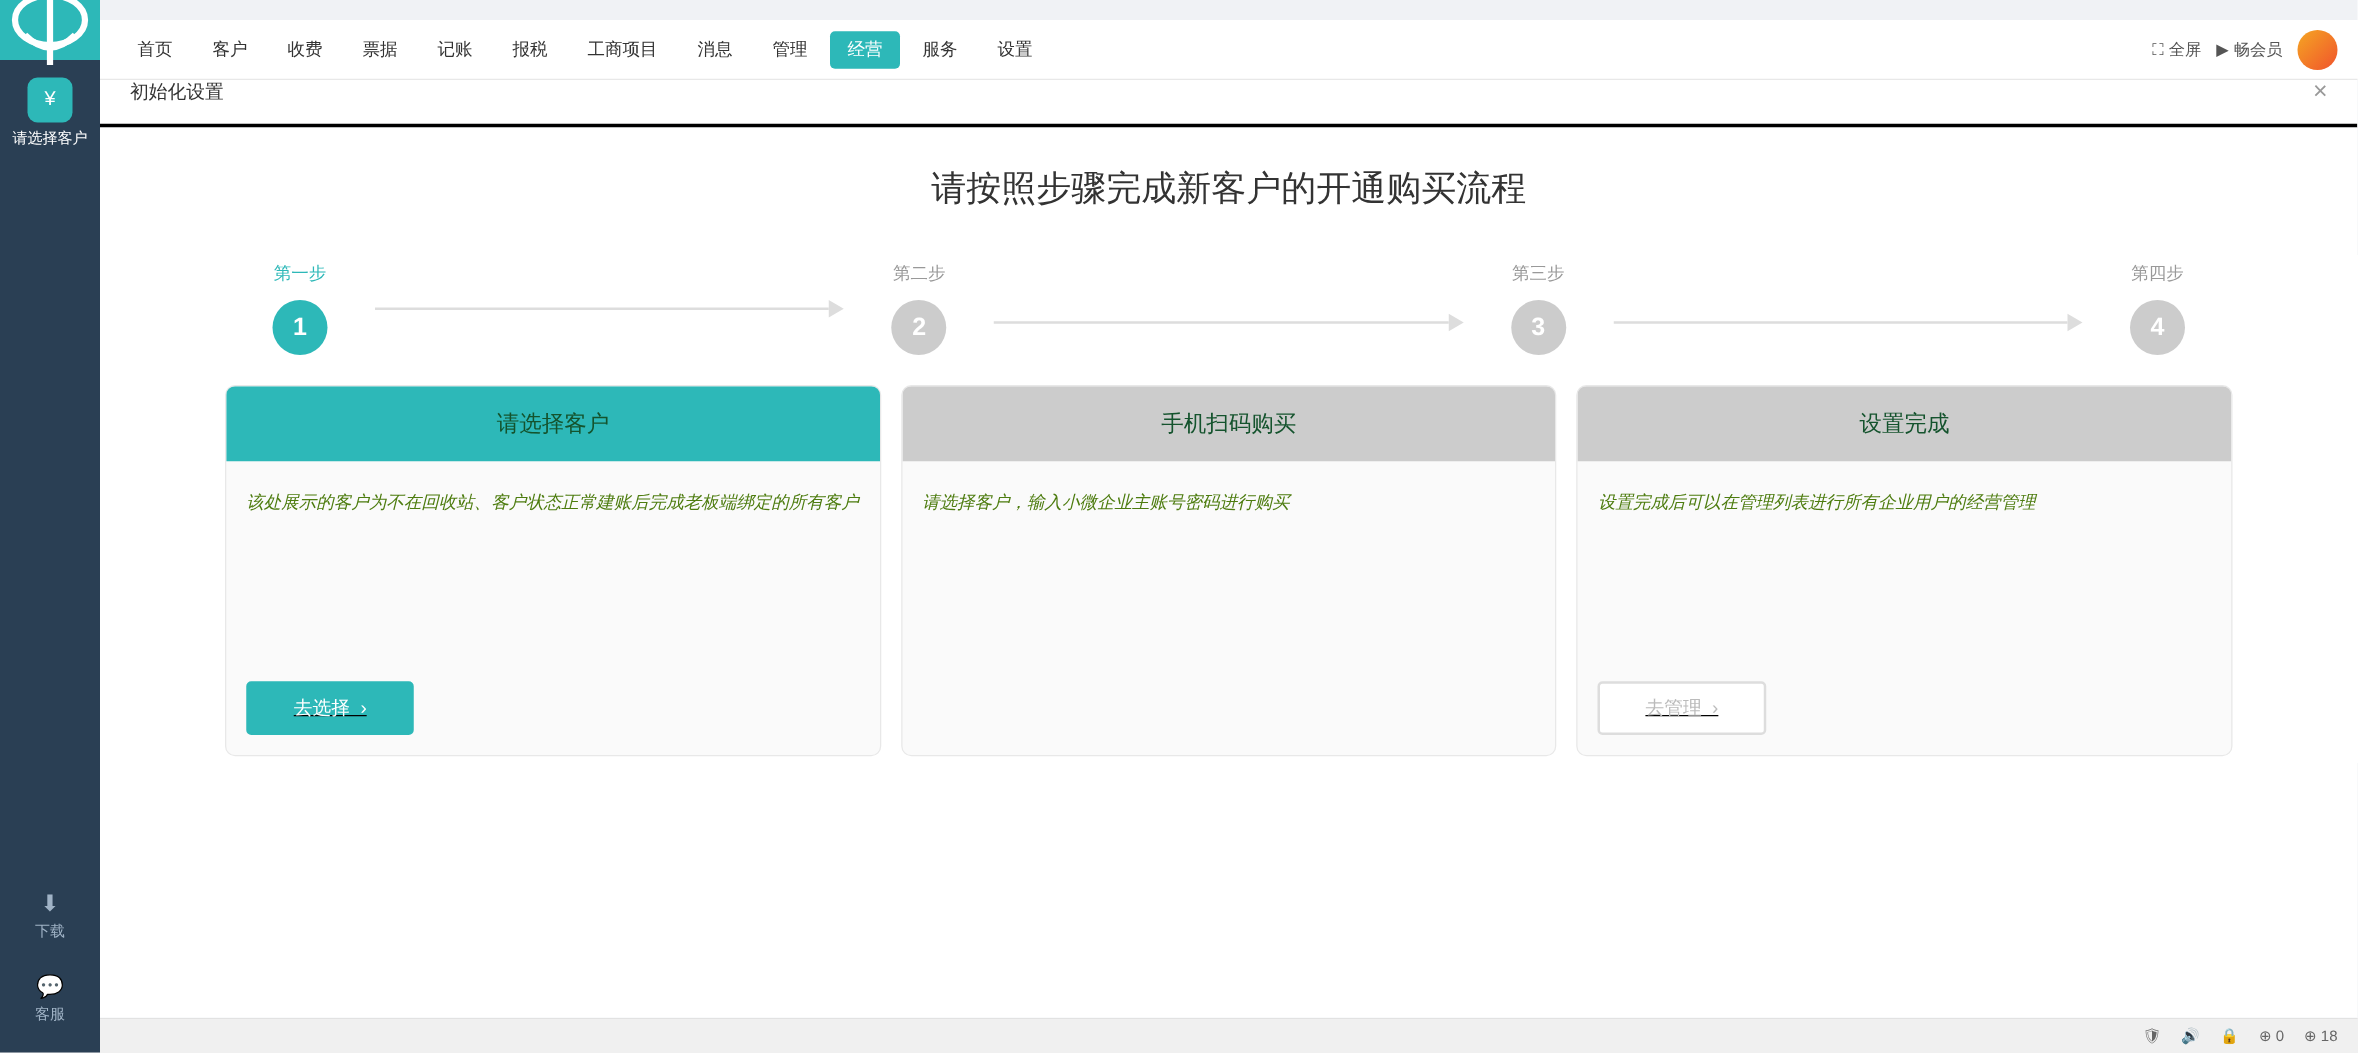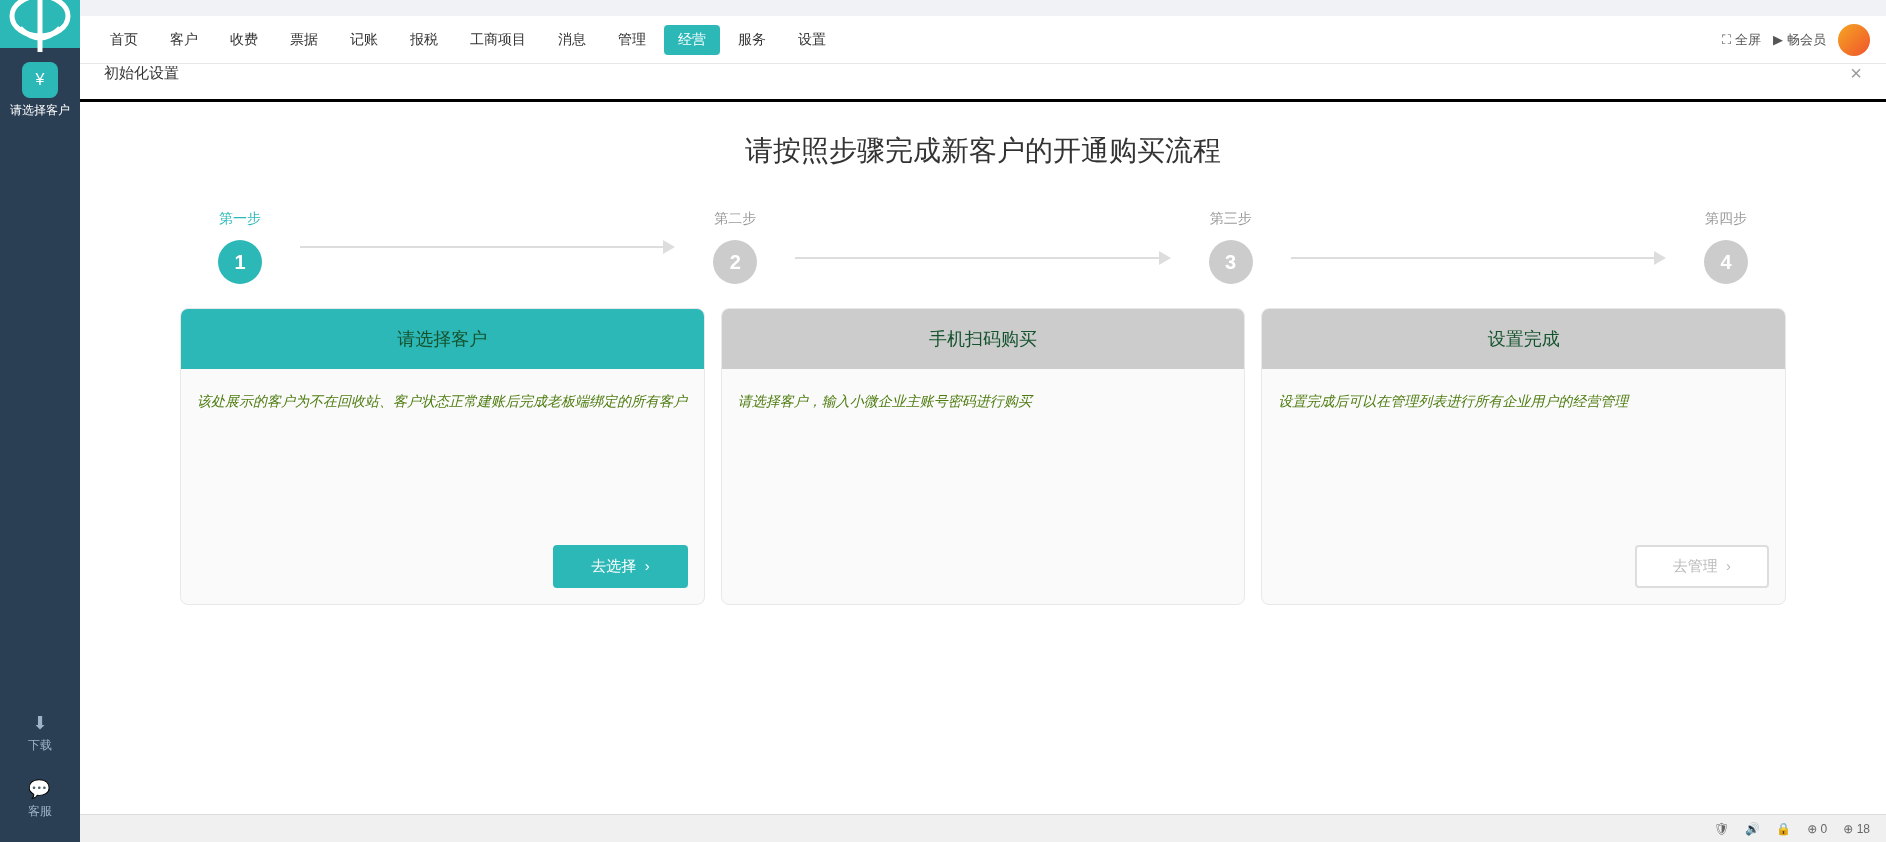--- a/index.html
+++ b/index.html
@@ -204,21 +204,22 @@
       font-size: 14px;
       color: #4d7c0f;
       line-height: 1.8;
       flex: 1;
       min-height: 160px;
       font-style: italic;
     }
     .card-footer {
       padding: 16px;
       display: flex;
-      justify-content: flex-end;
+      justify-content: flex-start;
+      text-decoration: underline;
     }
     .card-btn {
       padding: 10px 36px;
       border-radius: 4px;
       border: 2px solid #2db8b8;
       background: #fff;
       color: #2db8b8;
       font-size: 15px;
       cursor: pointer;
       display: flex; align-items: center; gap: 6px;

